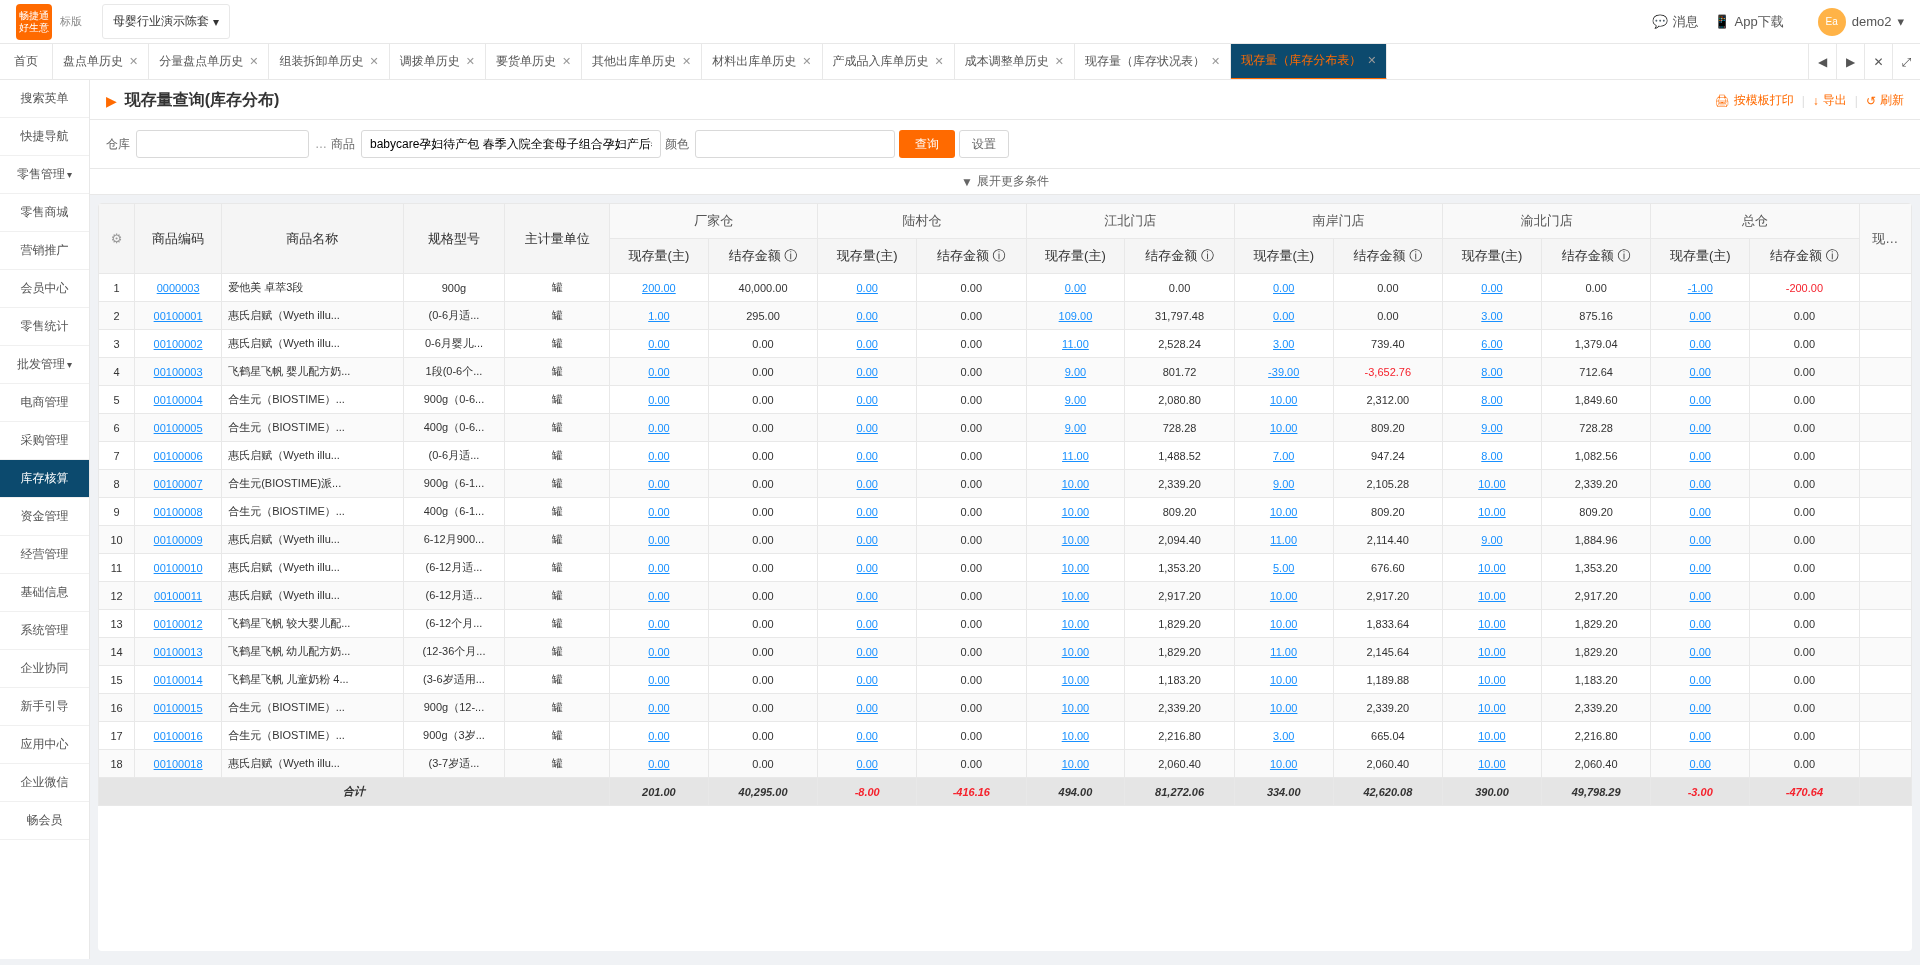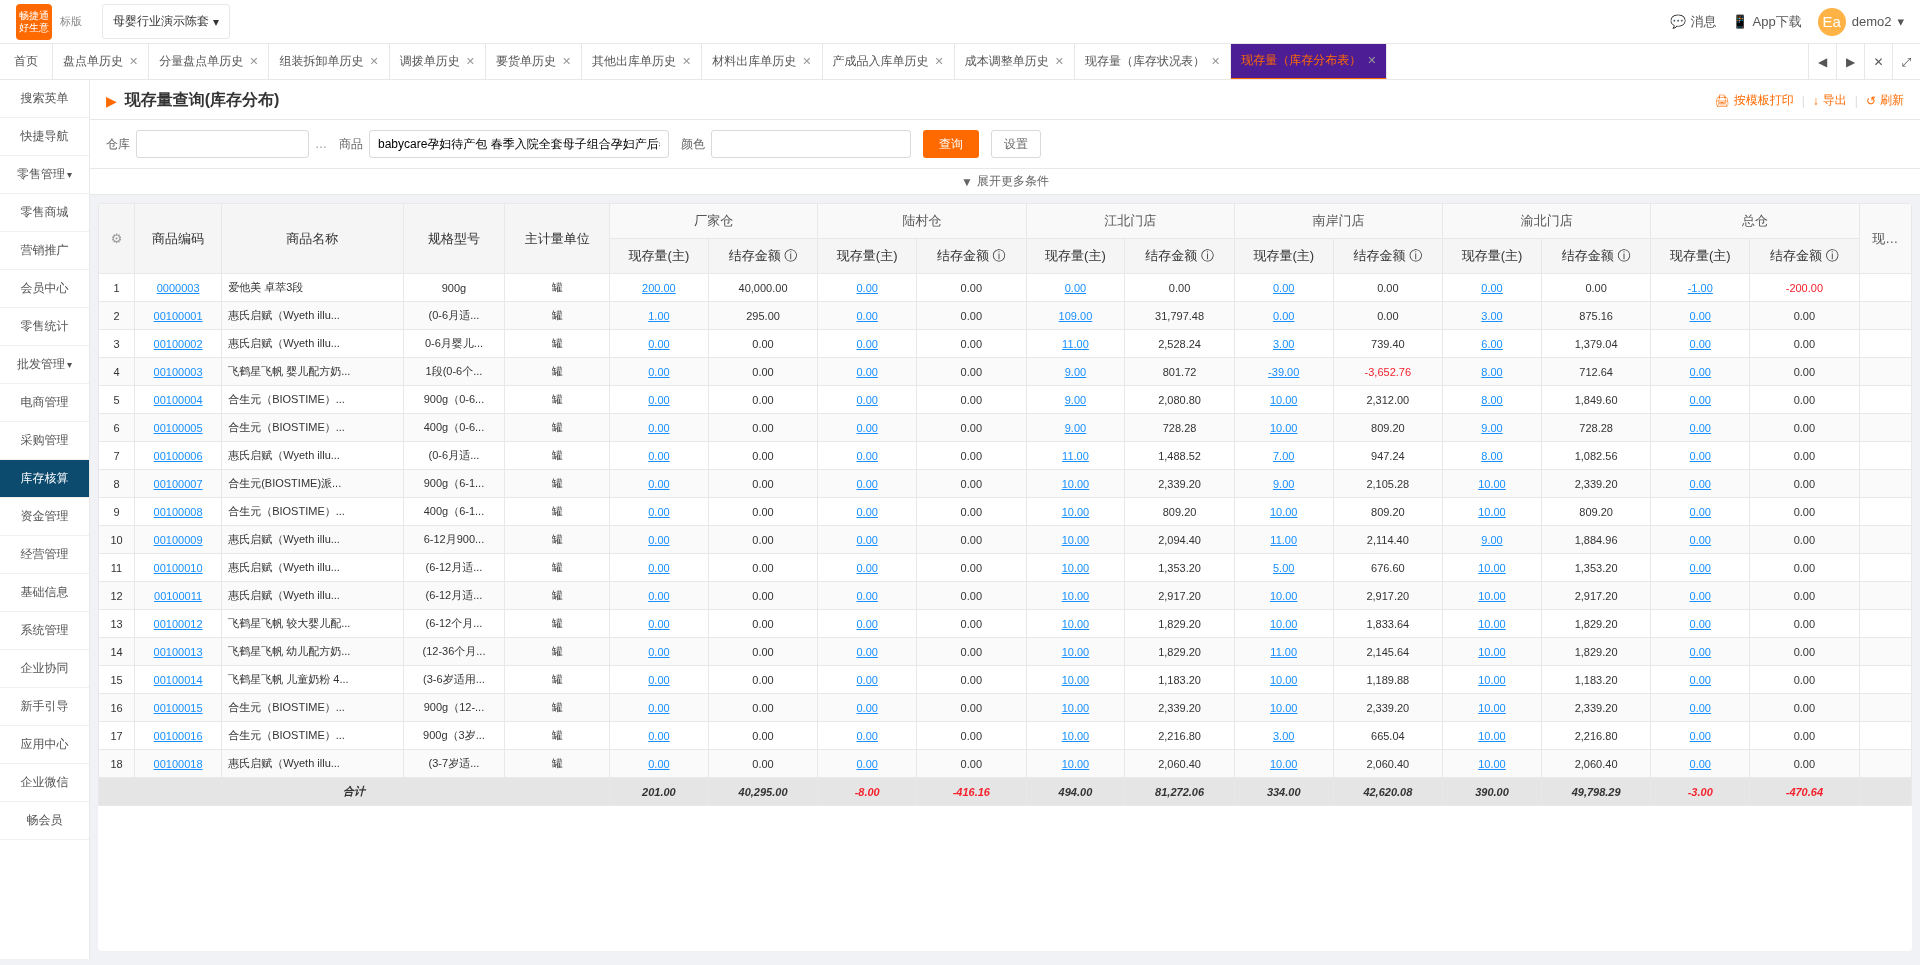--- a/index.html
+++ b/index.html
@@ -3,26 +3,26 @@
   <meta charset="utf-8">
   <style>
     * { box-sizing: border-box; margin: 0; padding: 0; }
     body { font-family: 'Microsoft YaHei', Arial, sans-serif; font-size: 12px; background: #f0f2f5; color: #333; overflow: hidden; height: 965px; }
 
     
     .top-bar { height: 44px; background: #fff; display: flex; align-items: center; justify-content: space-between; padding: 0 16px; border-bottom: 1px solid #e8e8e8; }
     .logo-area { display: flex; align-items: center; gap: 8px; }
     .top-right { display: flex; align-items: center; gap: 16px; color: #555; font-size: 13px; }
     .top-right span { cursor: pointer; display: flex; align-items: center; gap: 4px; }
-    .avatar { width: 28px; height: 28px; border-radius: 50%; background: #ffb347; display: flex; align-items: center; justify-content: center; color: white; font-size: 15px; }
+    .avatar { width: 28px; height: 28px; border-radius: 50%; background: #ffb347; display: flex; align-items: center; justify-content: center; color: white; font-size: 10px; margin-left: 18px; }
 
     
     .nav-tabs { background: #fff; border-bottom: 1px solid #e8e8e8; display: flex; align-items: center; overflow: hidden; height: 36px; }
     .nav-tab { display: flex; align-items: center; padding: 0 10px; height: 36px; font-size: 12px; white-space: nowrap; cursor: pointer; border-right: 1px solid #e8e8e8; color: #555; flex-shrink: 0; }
-    .nav-tab.active { background: #4c1d95; color: #ff6a00; border-bottom: 2px solid #ff6a00; }
+    .nav-tab.active { background: #0c4a6e; color: #ff6a00; border-bottom: 2px solid #ff6a00; }
     .nav-tab .close-x { margin-left: 6px; color: #999; font-size: 11px; }
     .nav-tab-home { padding: 0 14px; color: #555; font-size: 12px; border-right: 1px solid #e8e8e8; height: 36px; display: flex; align-items: center; cursor: pointer; }
     .nav-arrows { display: flex; align-items: center; margin-left: auto; flex-shrink: 0; }
     .nav-arrow-btn { width: 28px; height: 36px; display: flex; align-items: center; justify-content: center; cursor: pointer; border-left: 1px solid #e8e8e8; color: #555; }
 
     
     .main-layout { display: flex; height: calc(965px - 50px - 36px); }
     .sidebar { width: 90px; background: #fff; border-right: 1px solid #e8e8e8; overflow-y: auto; flex-shrink: 0; }
     .sidebar-item { padding: 10px 4px; text-align: center; cursor: pointer; color: #555; font-size: 12px; border-bottom: 1px solid #f0f0f0; position: relative; }
     .sidebar-item.active { background: #0c4a6e; color: #fff; }
@@ -32,21 +32,21 @@
     .content { flex: 1; overflow: hidden; display: flex; flex-direction: column; background: #f0f2f5; }
 
     
     .page-header { background: #fff; padding: 10px 16px 0 16px; border-bottom: 1px solid #e8e8e8; }
     .page-title-row { display: flex; align-items: center; justify-content: space-between; padding-bottom: 8px; }
     .page-title { font-size: 16px; font-weight: bold; color: #333; }
     .header-actions { display: flex; gap: 8px; align-items: center; }
     .btn-link { color: #ff6a00; background: none; border: none; cursor: pointer; font-size: 12px; display: flex; align-items: center; gap: 4px; }
 
     
-    .search-bar { background: #fff; padding: 10px 16px; border-bottom: 1px solid #e8e8e8; display: flex; align-items: center; gap: 12px; flex-wrap: wrap; }
+    .search-bar { background: #fff; padding: 10px 16px; border-bottom: 1px solid #e8e8e8; display: flex; align-items: center; gap: 4px; flex-wrap: wrap; }
     .search-field { display: flex; align-items: center; gap: 6px; }
     .search-label { color: #666; font-size: 12px; white-space: nowrap; }
     .search-input { border: 1px solid #d9d9d9; border-radius: 3px; padding: 4px 8px; font-size: 12px; height: 28px; min-width: 80px; }
     .search-input-wide { min-width: 300px; }
     .search-input-color { min-width: 200px; }
     .btn-expand { color: #666; font-size: 12px; cursor: pointer; display: flex; align-items: center; gap: 4px; }
     .btn-query { background: #ff6a00; color: #fff; border: none; border-radius: 3px; padding: 5px 16px; font-size: 12px; cursor: pointer; height: 28px; }
     .btn-setting { background: #fff; color: #666; border: 1px solid #d9d9d9; border-radius: 3px; padding: 5px 12px; font-size: 12px; cursor: pointer; height: 28px; }
     .search-dots { color: #999; font-size: 12px; cursor: pointer; }
 

